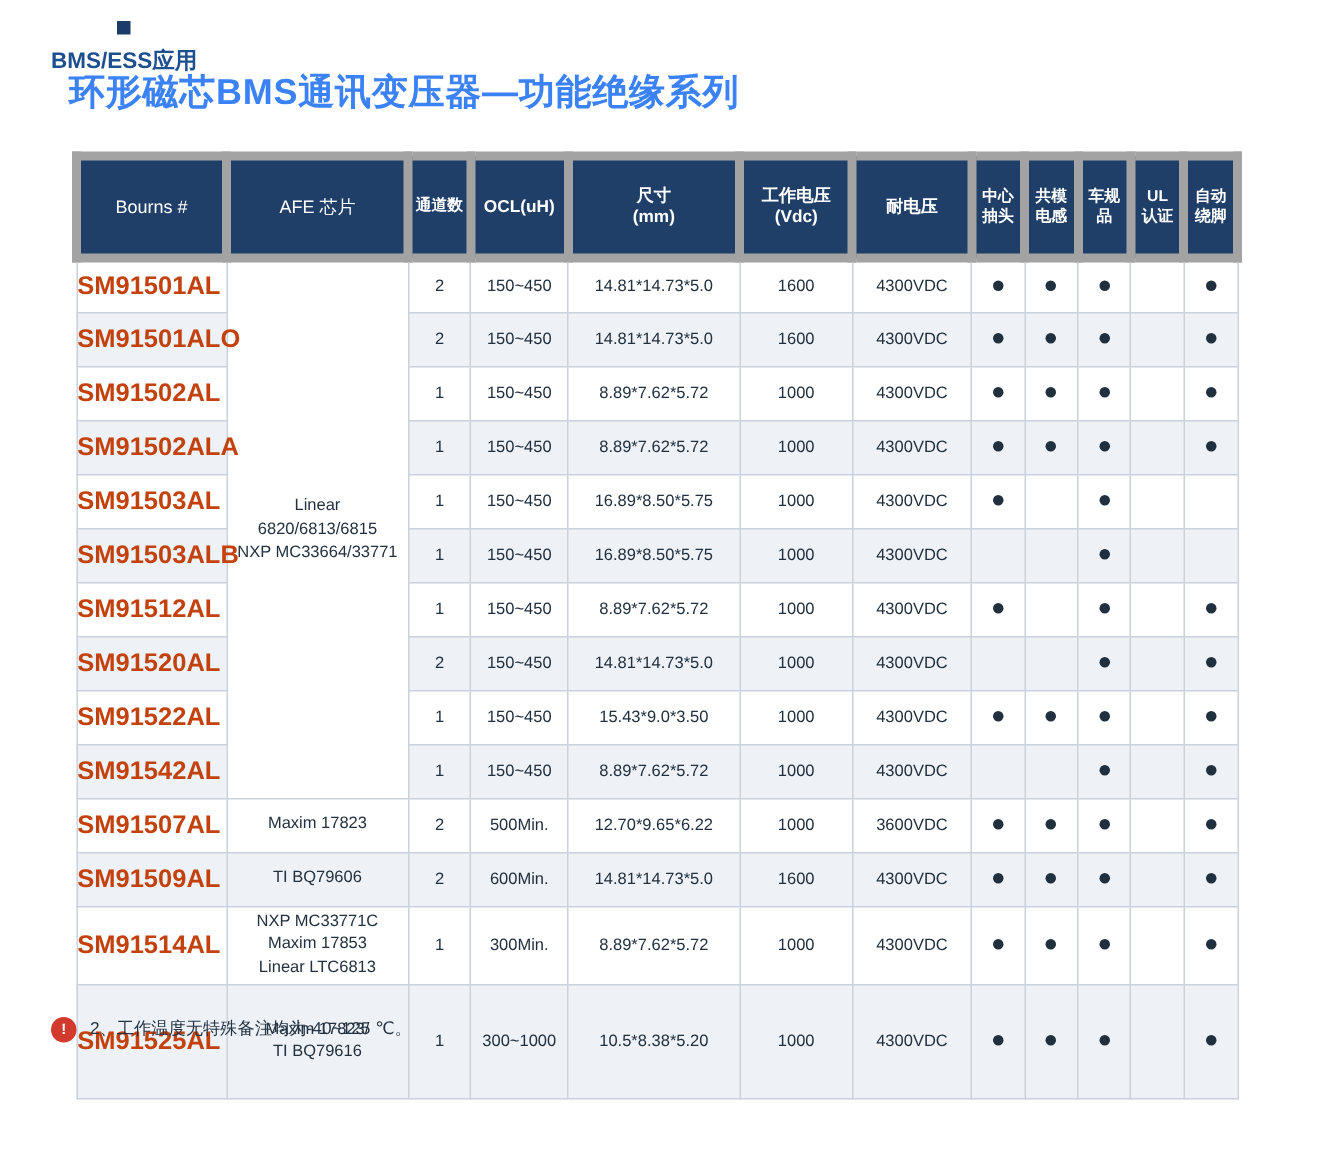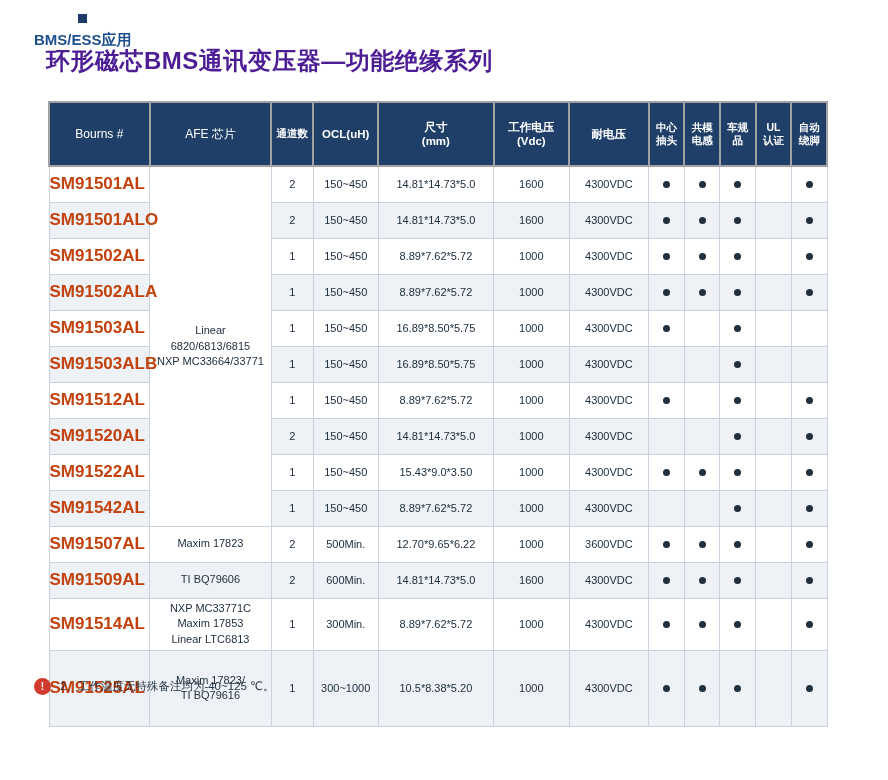--- a/index.html
+++ b/index.html
@@ -17,42 +17,42 @@
   .eyebrow{
     position:absolute;left:34px;top:14px;
     display:flex;align-items:center;gap:8px;
     font-size:15px;font-weight:bold;color:#1e4f8f;flex-direction:column;
   }
   .eyebrow .sq{
     width:9px;height:9px;background:#1b3c6b;display:inline-block;
   }
   .title{
     position:absolute;left:46px;top:45px;
-    font-size:24px;font-weight:bold;color:#4c1d95;
+    font-size:24px;font-weight:bold;color:#3b82f6;
     letter-spacing:.5px;
   }
 
   
   .tablewrap{position:absolute;left:48px;top:101px;width:780px;}
   table{border-collapse:collapse;width:780px;table-layout:fixed;}
   th,td{
     border:1px solid #c9d2dc;
     text-align:center;
     vertical-align:middle;
     font-size:11px;
     color:#20303f;
     padding:0;
   }
   thead th{
     background:#1f3f68;
     color:#ffffff;
     font-size:11.5px;
     font-weight:bold;
     height:58px;
-    border:2px solid #a3a3a3;
+    border:6px solid #a3a3a3;
     line-height:1.25;
     padding:2px 1px;
   }
   thead th.hdr-bourns{font-size:12px;font-weight:normal;}
   thead th.hdr-afe{font-size:12px;font-weight:normal;}
   thead th.narrow{font-size:10.5px;}
   tbody tr{height:36px;}
   tbody td{background:#ffffff;}
   tbody tr.alt td{background:#eef1f5;}
   td.part{

